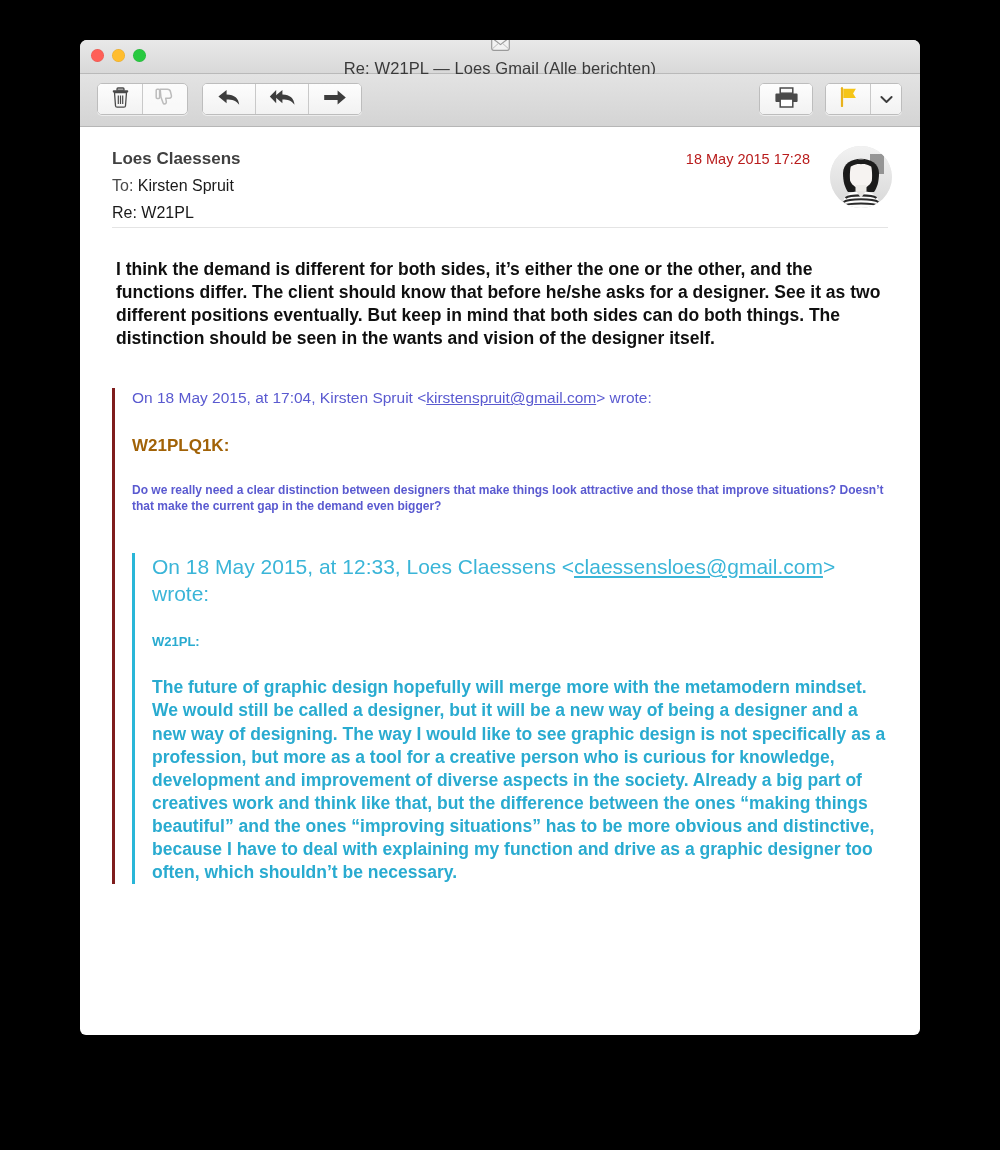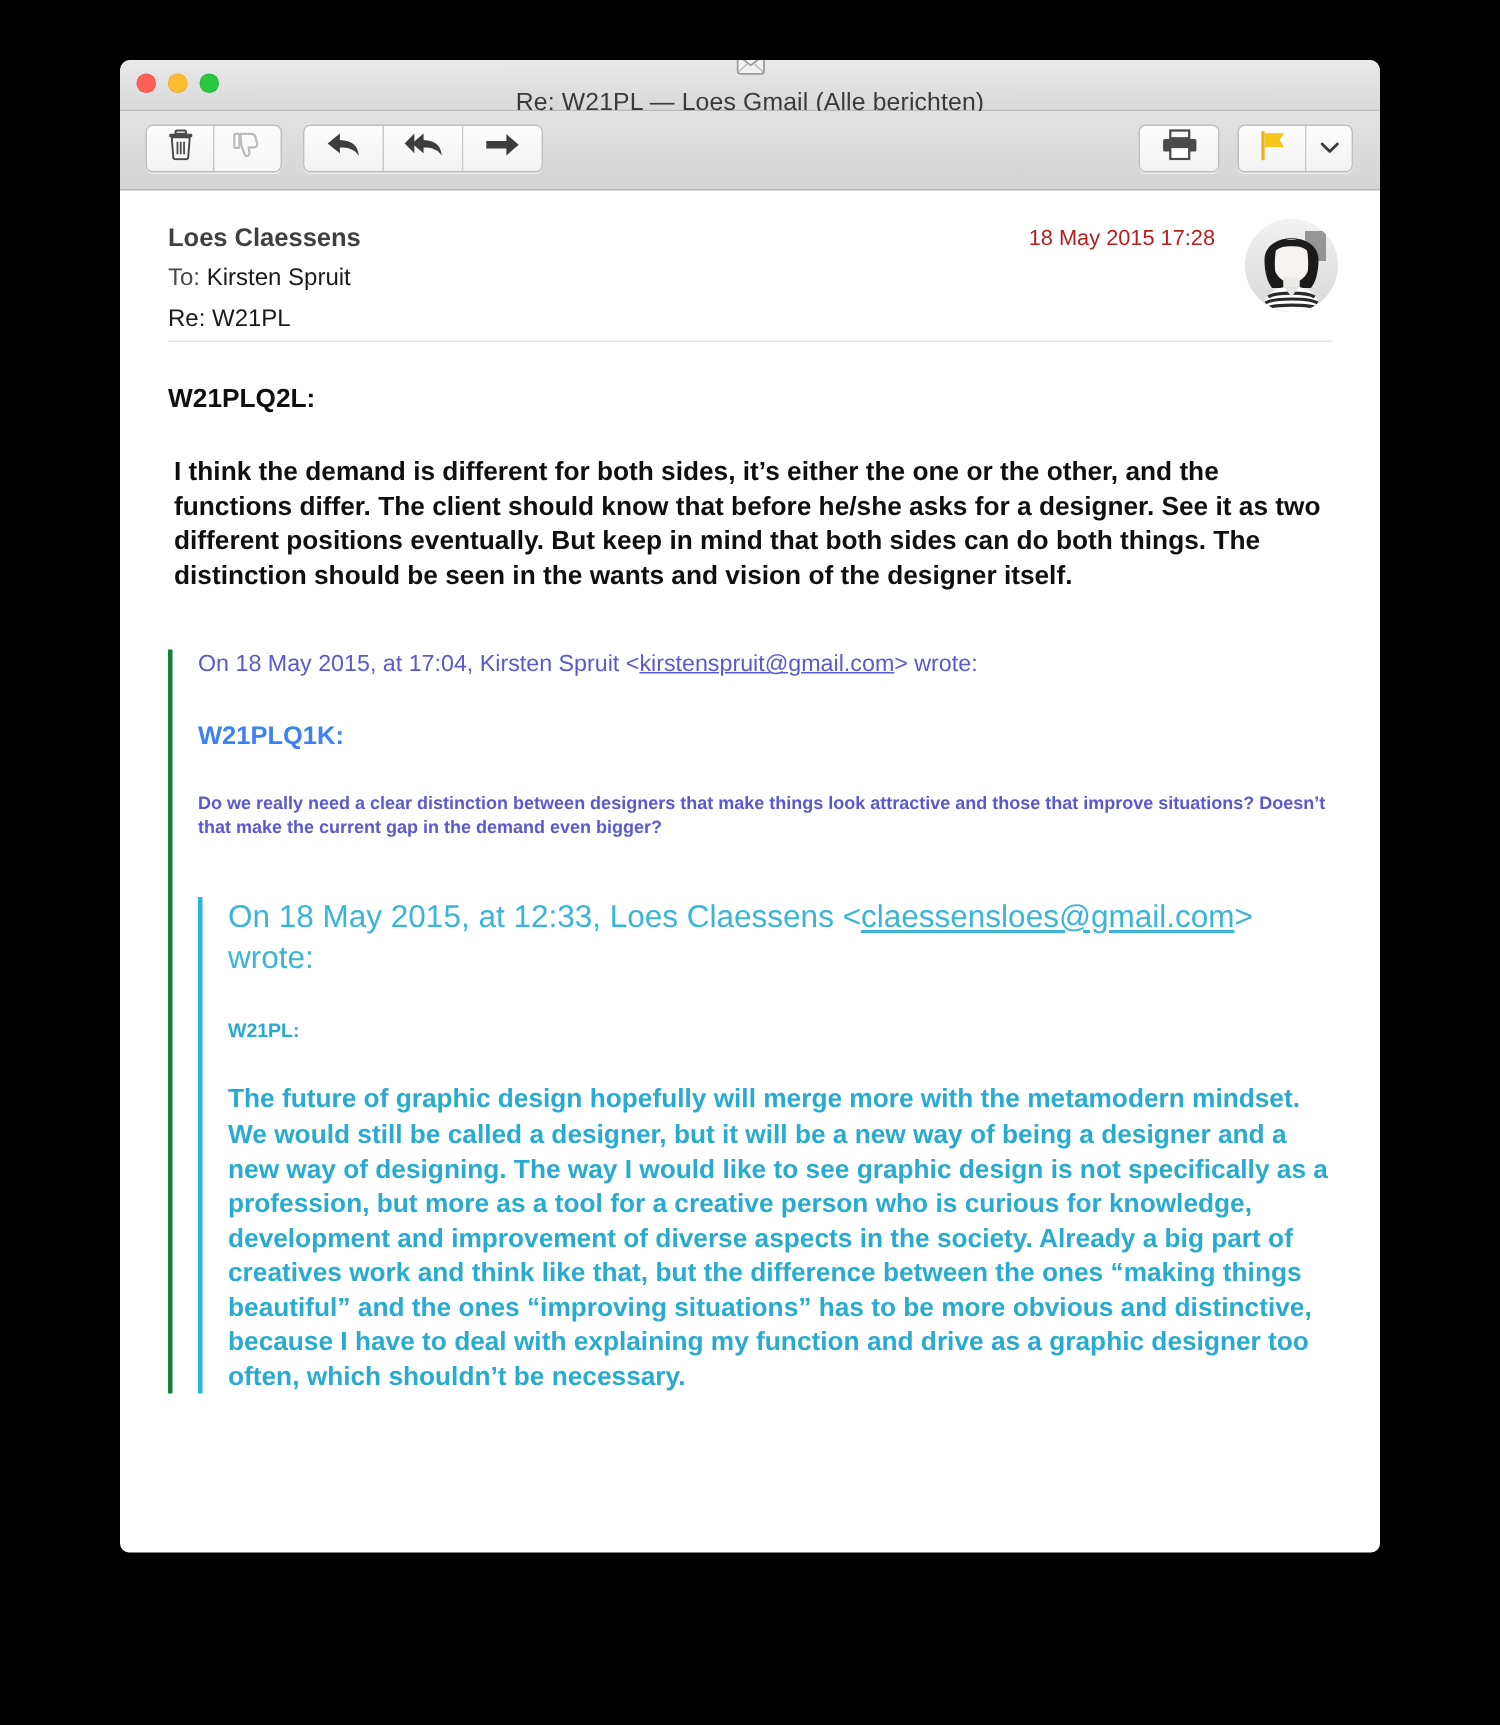--- a/index.html
+++ b/index.html
@@ -167,35 +167,35 @@
     margin: 0 0 26px 0;
   }
   .body-para {
     margin: 4px;
     font-weight: bold;
   }
 
   
   .quote1 {
     margin: 38px 0 0 0;
-    border-left: 3px solid #15803d;
+    border-left: 3px solid #7f1d1d;
     padding: 0 0 0 17px;
     color: #5a5ad0;
   }
   .quote1 > .q-attrib {
     font-size: 15.5px;
     font-weight: normal;
     color: #5a5ad0;
     margin: 0 0 26px 0;
     line-height: 1.3;
   }
   .quote1 > .q-heading {
     font-size: 17px;
     font-weight: bold;
-    color: #3b82f6;
+    color: #a16207;
     margin: 0 0 26px 0;
   }
   .quote1 > .q-para {
     font-size: 12px;
     font-weight: bold;
     color: #5a5ad0;
     line-height: 1.32;
     margin: 0;
   }
 
@@ -383,21 +383,20 @@
           <path d="M26 45 L31 52 L36 45 z" fill="#e6e4e2"></path>
         </g>
       </svg>
     </div>
   </div>
 
   <div class="divider"></div>
 
   <div class="body">
 
-    <div class="body-heading">W21PLQ2L:</div>
     <p class="body-para">I think the demand is different for both sides, it’s either the one or the other, and the functions differ. The client should know that before he/she asks for a designer. See it as two different positions eventually. But keep in mind that both sides can do both things. The distinction should be seen in the wants and vision of the designer itself.</p>
 
     <div class="quote1">
       <div class="q-attrib"><span>On 18 May 2015, at 17:04, Kirsten Spruit &lt;</span><a class="q-link">kirstenspruit@gmail.com</a><span>&gt; wrote:</span></div>
 
       <div class="q-heading">W21PLQ1K:</div>
       <p class="q-para">Do we really need a clear distinction between designers that make things look attractive and those that improve situations? Doesn’t that make the current gap in the demand even bigger?</p>
 
       <div class="quote2">
         <div class="q-attrib"><span>On 18 May 2015, at 12:33, Loes Claessens &lt;</span><a class="q-link">claessensloes@gmail.com</a><span>&gt; wrote:</span></div>

